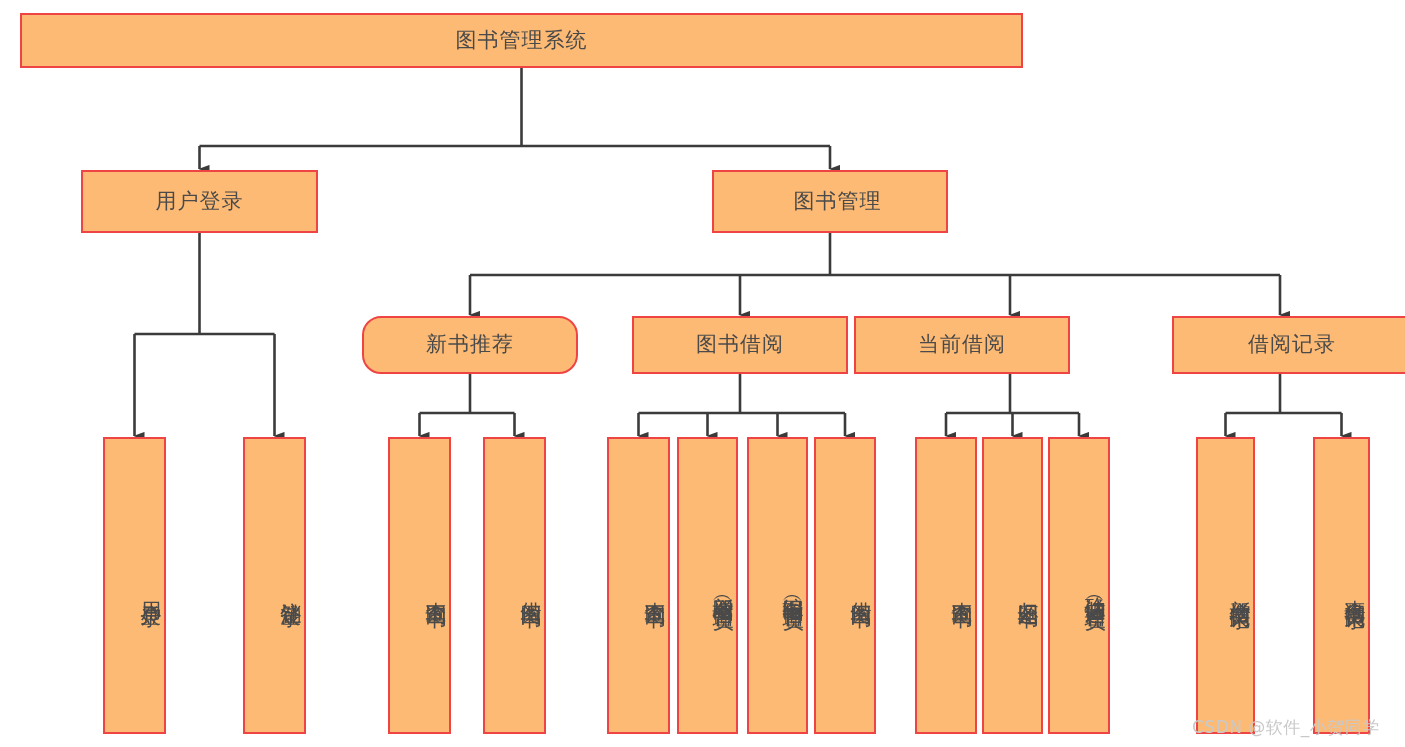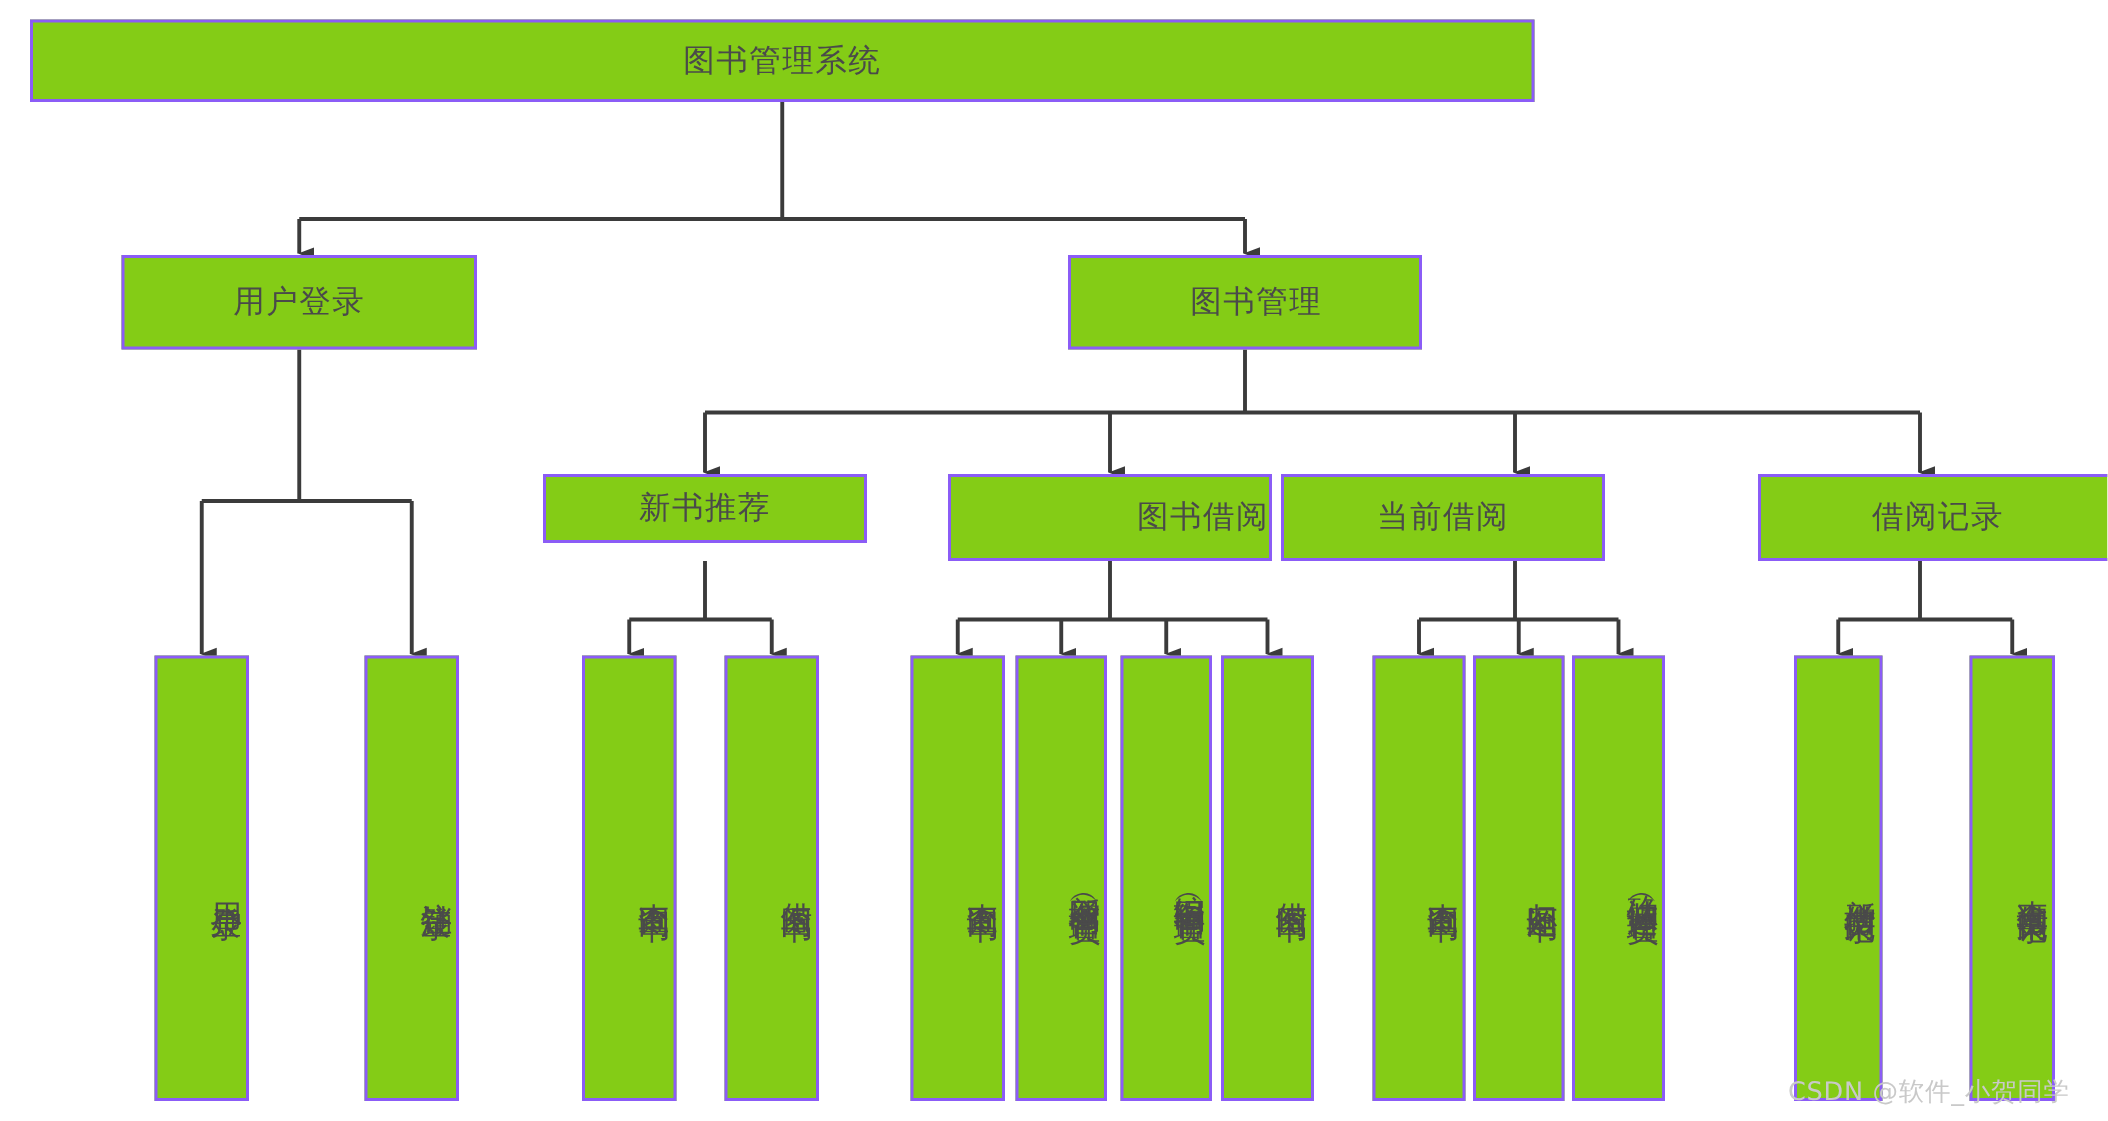--- a/index.html
+++ b/index.html
@@ -21,22 +21,22 @@
     position: absolute;
     left: 0;
     top: 0;
     width: 1405px;
     height: 747px;
     pointer-events: none;
   }
   .node {
     position: absolute;
     box-sizing: border-box;
-    background: #84cc16;
-    border: 2px solid #8b5cf6;
+    background: #fdba74;
+    border: 2px solid #ef4444;
     display: flex;
     align-items: center;
     justify-content: center;
     color: #4a4a4a;
     text-align: center;
   }
   .node.horiz {
     font-size: 21px;
     letter-spacing: 1px;
     line-height: 1.2;
@@ -113,24 +113,24 @@
   <div id="nodes-layer">
       <div class="node horiz" style="left: 20px; top: 13px; width: 1003px; height: 55px;">
         <span class="label">图书管理系统</span>
       </div>
       <div class="node horiz" style="left: 81px; top: 170px; width: 237px; height: 63px;">
         <span class="label">用户登录</span>
       </div>
       <div class="node horiz" style="left: 712px; top: 170px; width: 236px; height: 63px; padding-left: 15px;">
         <span class="label">图书管理</span>
       </div>
-      <div class="node horiz" style="left: 362px; top: 316px; width: 216px; height: 46px;">
+      <div class="node horiz" style="left: 362px; top: 316px; width: 216px; height: 58px; border-radius: 19px;">
         <span class="label">新书推荐</span>
       </div>
-      <div class="node horiz" style="left: 632px; top: 316px; width: 216px; height: 58px; justify-content: flex-end;">
+      <div class="node horiz" style="left: 632px; top: 316px; width: 216px; height: 58px;">
         <span class="label">图书借阅</span>
       </div>
       <div class="node horiz" style="left: 854px; top: 316px; width: 216px; height: 58px;">
         <span class="label">当前借阅</span>
       </div>
       <div class="node horiz" style="left: 1172px; top: 316px; width: 240px; height: 58px;">
         <span class="label">借阅记录</span>
       </div>
       <div class="node vert" style="left: 103px; top: 437px; width: 63px; height: 297px;">
         <span class="label">用户登录</span>

